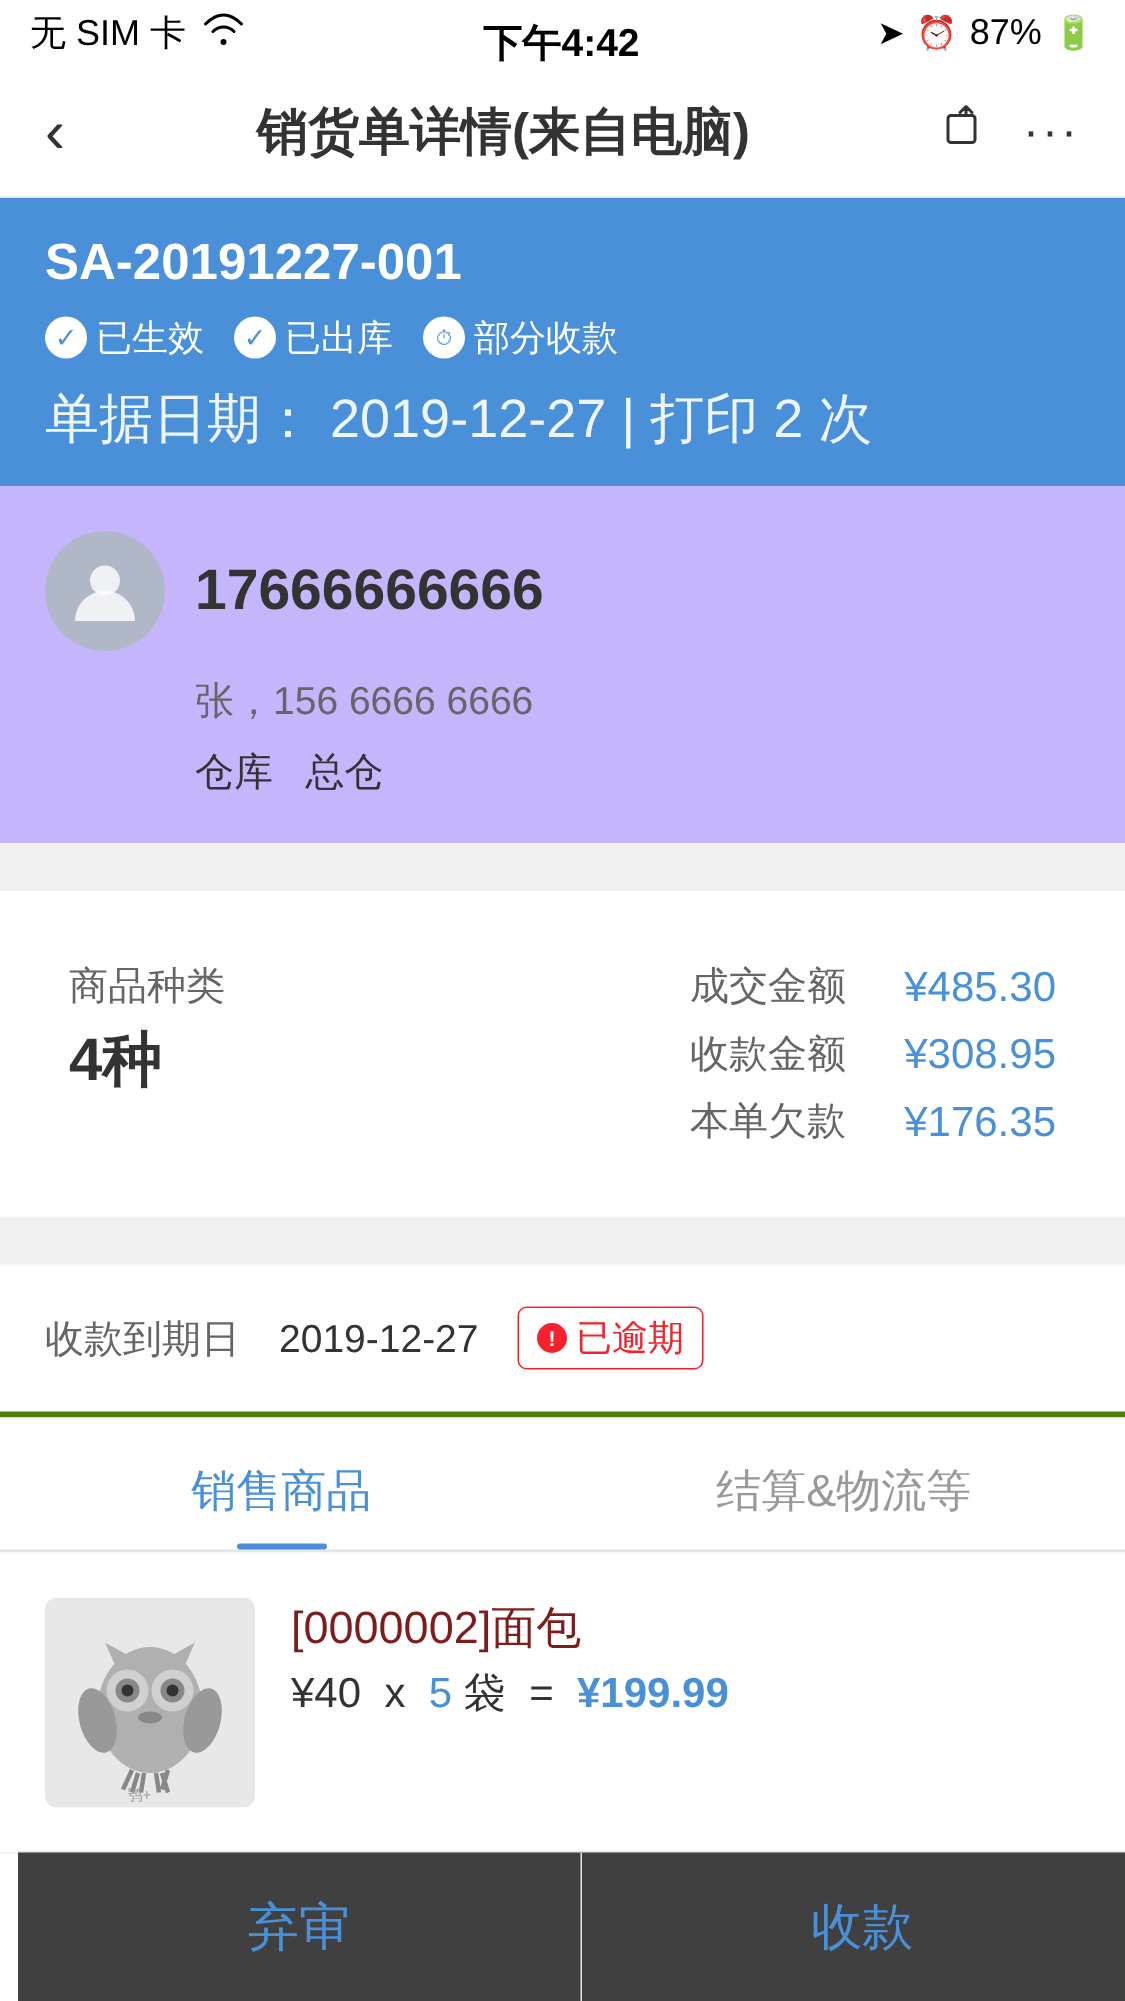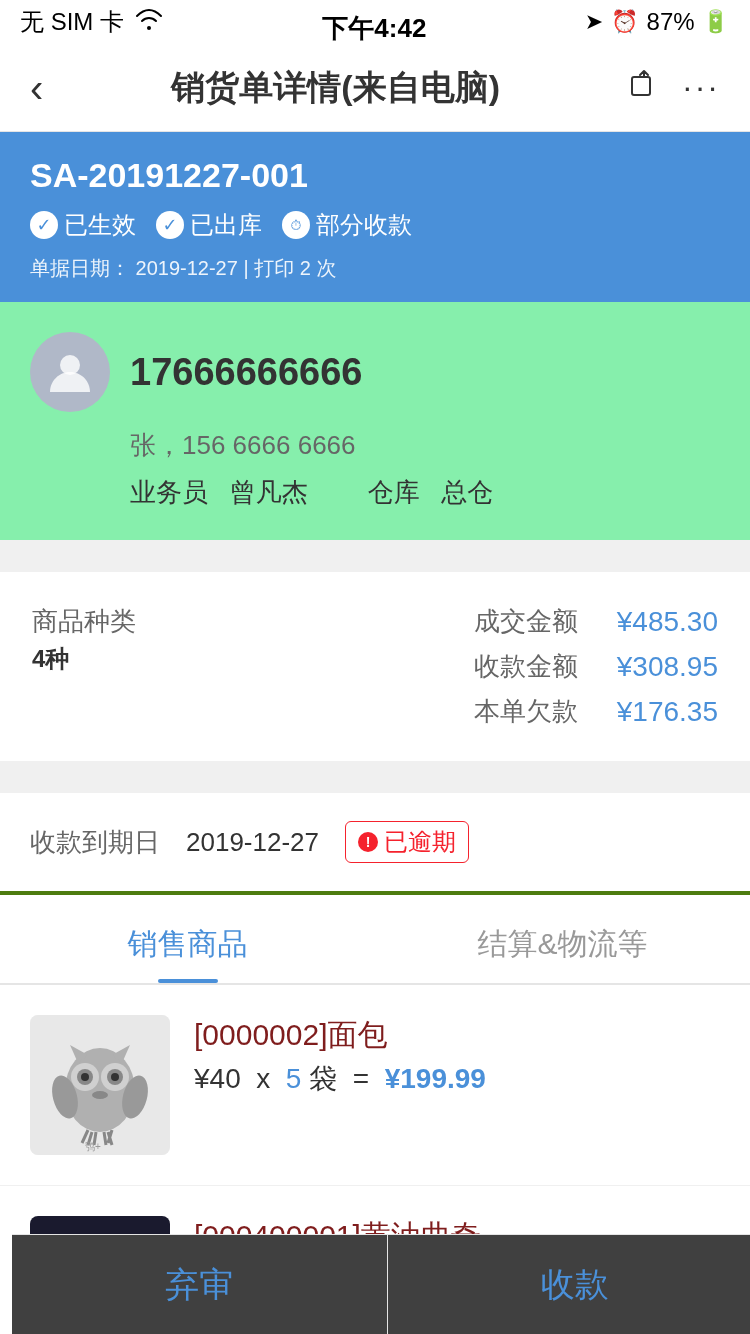--- a/index.html
+++ b/index.html
@@ -84,27 +84,27 @@
       border-radius: 50%;
       background: #fff;
       display: flex;
       align-items: center;
       justify-content: center;
       font-size: 18px;
     }
     .badge-check .badge-icon { color: #4A90D9; }
     .badge-clock .badge-icon { color: #4A90D9; font-size: 16px; }
     .header-date {
-      font-size: 20px;
+      font-size: 36px;
       color: rgba(255,255,255,0.9);
     }
 
     
     .customer-section {
-      background: #86efac;
+      background: #c4b5fd;
       padding: 30px;
       margin-bottom: 16px;
     }
     .customer-row {
       display: flex;
       align-items: center;
       gap: 20px;
       margin-bottom: 16px;
     }
     .avatar {
@@ -137,30 +137,30 @@
       color: #666;
     }
     .customer-meta span { color: #333; }
 
     
     .divider { height: 16px; background: #f0f0f0; }
 
     
     .summary-section {
       background: #fff;
-      padding: 32px;
+      padding: 46px;
       margin-bottom: 16px;
     }
     .summary-row {
       display: flex;
       justify-content: space-between;
       align-items: flex-start;
     }
     .summary-left .label { font-size: 26px; color: #666; }
-    .summary-left .value { font-size: 24px; font-weight: 600; color: #333; margin-top: 4px; }
+    .summary-left .value { font-size: 40px; font-weight: 600; color: #333; margin-top: 4px; }
     .summary-right {
       display: flex;
       flex-direction: column;
       align-items: flex-end;
       gap: 10px;
     }
     .summary-item {
       display: flex;
       gap: 20px;
       align-items: center;
@@ -371,24 +371,20 @@
       <svg viewBox="0 0 50 50" fill="none" xmlns="http://www.w3.org/2000/svg">
         <circle cx="25" cy="18" r="10" fill="rgba(255,255,255,0.8)"></circle>
         <path d="M5 45c0-11 8.95-20 20-20s20 8.95 20 20" fill="rgba(255,255,255,0.8)"></path>
       </svg>
     </div>
     <div class="customer-name">17666666666</div>
   </div>
   <div class="customer-info">张，156 6666 6666</div>
   <div class="customer-meta">
     <div>
-      <span>业务员</span>
-      &nbsp;&nbsp;<span>曾凡杰</span>
-    </div>
-    <div>
       <span>仓库</span>
       &nbsp;&nbsp;<span>总仓</span>
     </div>
   </div>
 </div>
 
 <div class="divider"></div>
 
 <div class="summary-section">
   <div class="summary-row">

